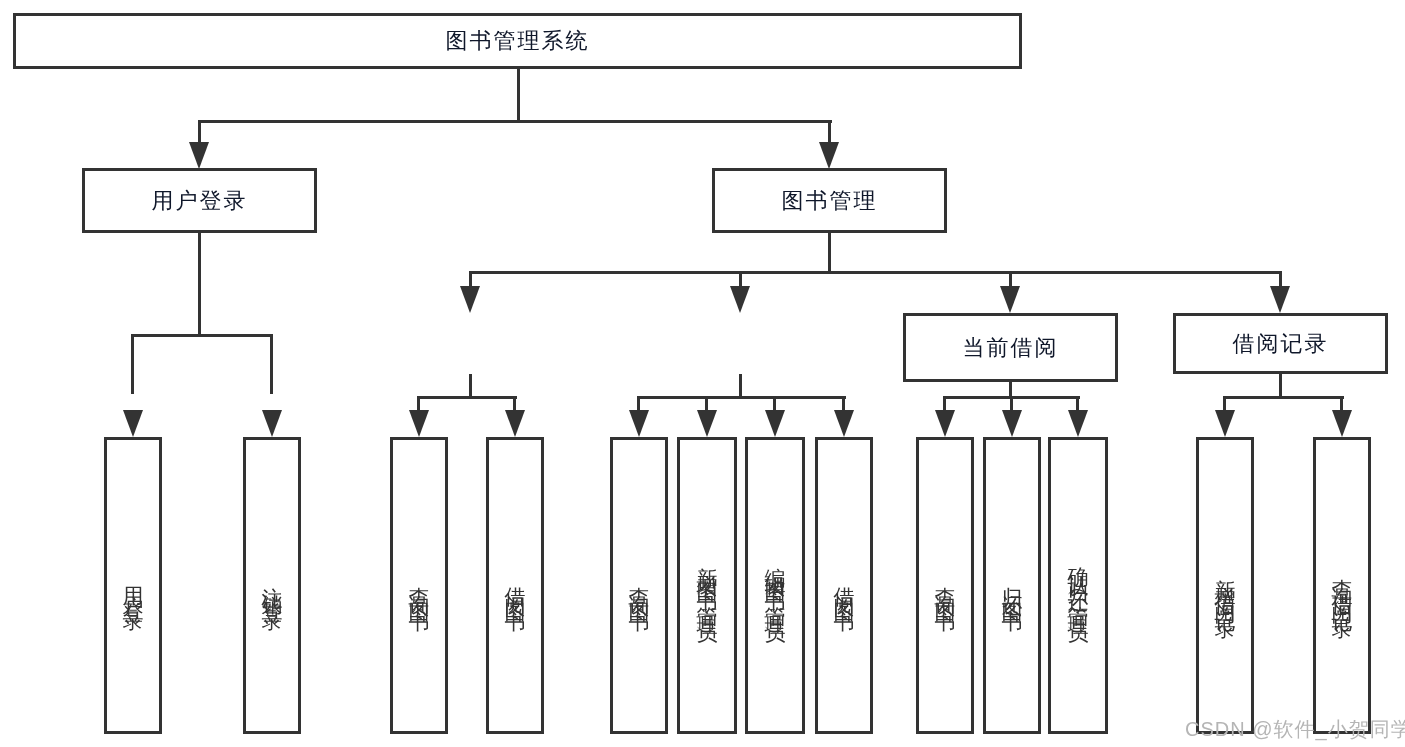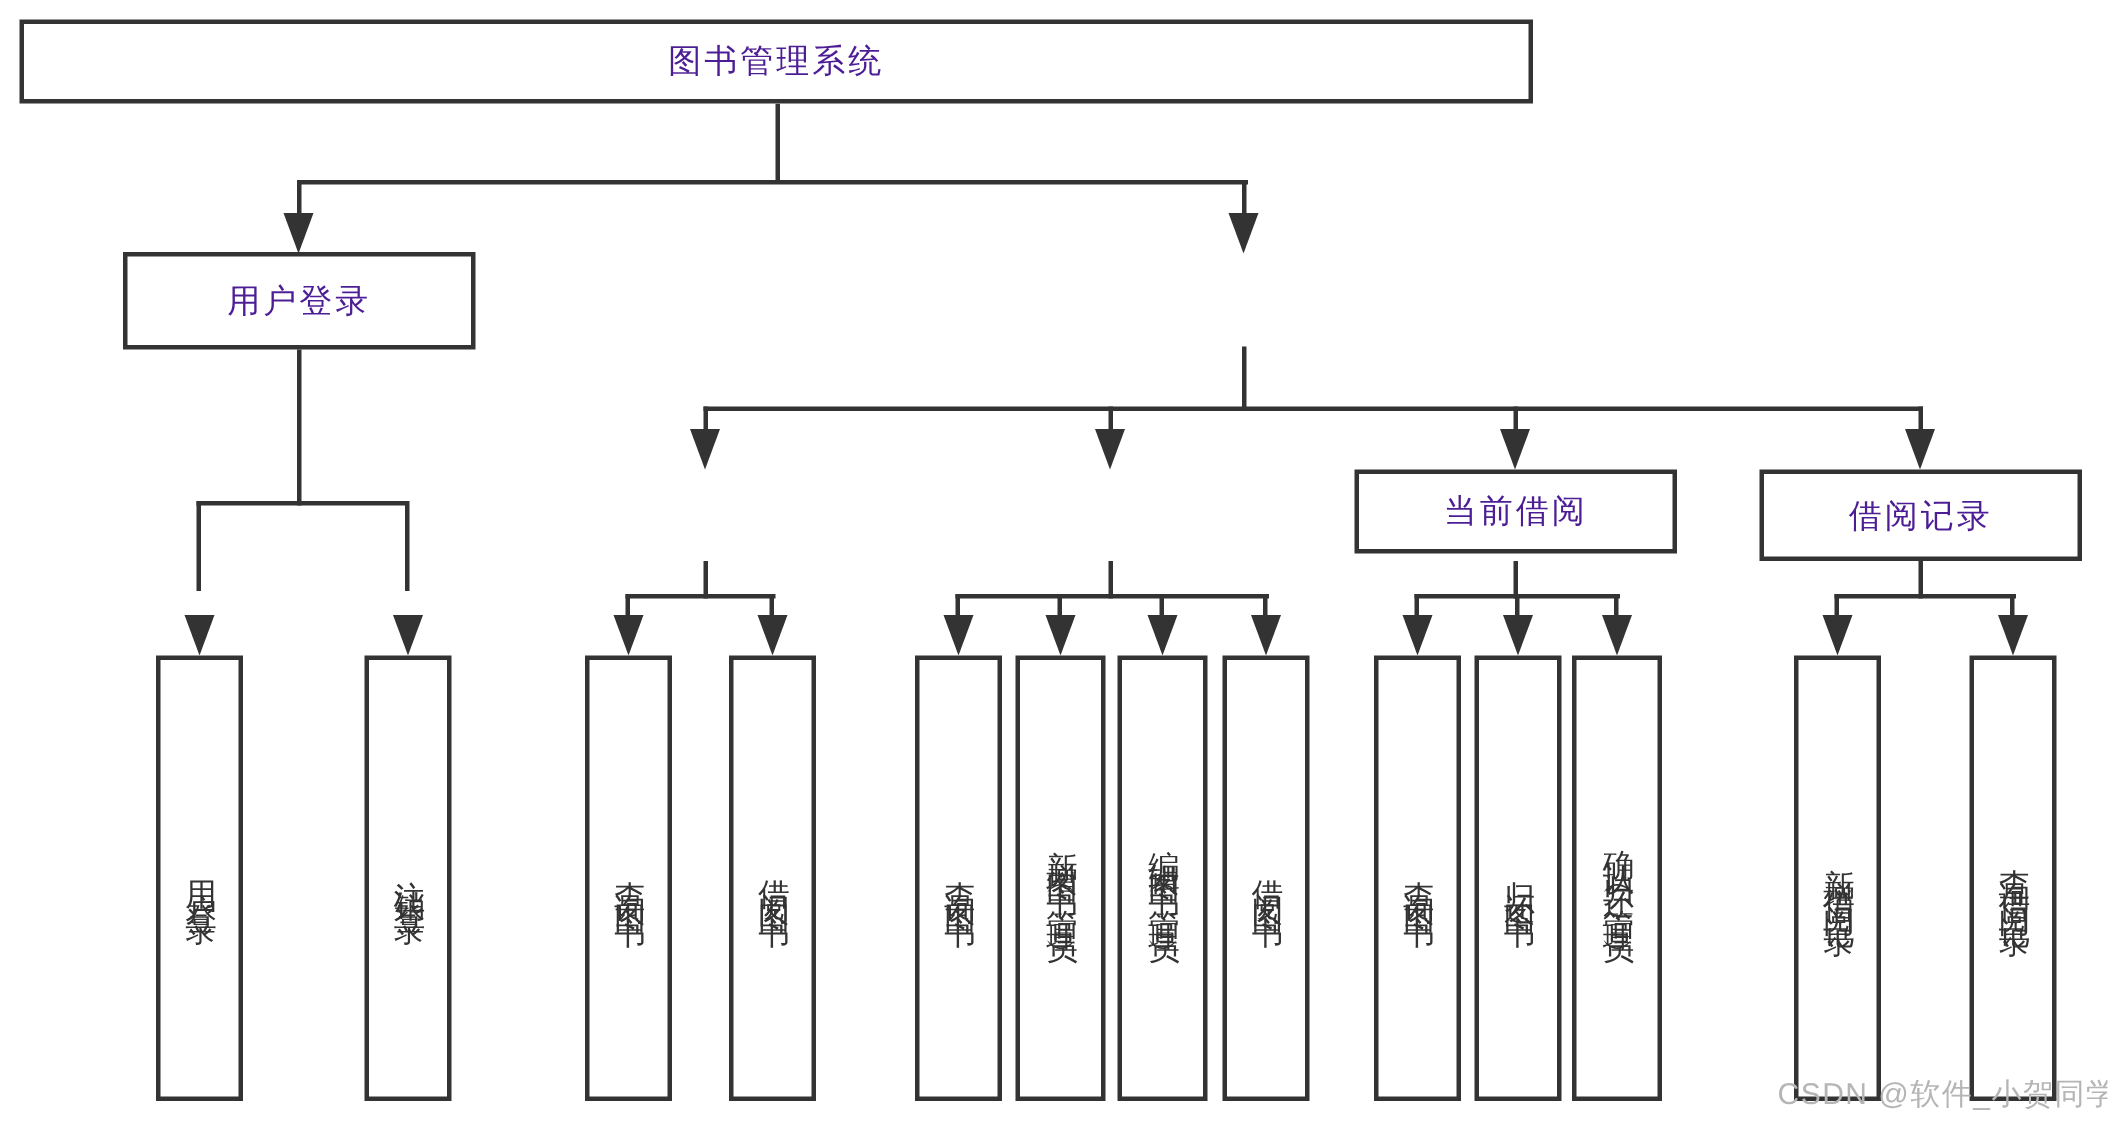--- a/index.html
+++ b/index.html
@@ -8,21 +8,21 @@
     background:#ffffff;
     font-family:"Liberation Sans","DejaVu Sans",sans-serif;
     overflow:hidden;
   }
   .canvas{position:relative;width:1405px;height:747px;background:#ffffff;}
   
   .node{
     position:absolute;box-sizing:border-box;
     border:3px solid #333333;background:#ffffff;
     display:flex;align-items:center;justify-content:center;
-    color:#4c1d95;font-size:22px;letter-spacing:2px;
+    color:#0f172a;font-size:22px;letter-spacing:2px;
     z-index:2;
   }
   .leaf{
     position:absolute;box-sizing:border-box;
     border:3px solid #333333;background:#ffffff;
     display:flex;align-items:center;justify-content:center;
     color:#333333;font-size:21px;
     writing-mode:vertical-rl;text-orientation:mixed;letter-spacing:8px;
     z-index:2;
   }
@@ -38,22 +38,23 @@
   }
 </style>
 </head>
 <body>
 
 <div class="canvas">
 
   <div class="node" style="left:13px;top:13px;width:1009px;height:56px;">图书管理系统</div>
 
   <div class="node" style="left:82px;top:168px;width:235px;height:65px;">用户登录</div>
+  <div class="node" style="left:712px;top:168px;width:235px;height:65px;">图书管理</div>
 
-  <div class="node" style="left:903px;top:313px;width:215px;height:56px;">当前借阅</div>
+  <div class="node" style="left:903px;top:313px;width:215px;height:69px;">当前借阅</div>
   <div class="node" style="left:1173px;top:313px;width:215px;height:61px;">借阅记录</div>
 
   <div class="leaf" style="left:104px;top:437px;width:58px;height:297px;">用户登录</div>
   <div class="leaf" style="left:243px;top:437px;width:58px;height:297px;">注销登录</div>
   <div class="leaf" style="left:390px;top:437px;width:58px;height:297px;">查询图书</div>
   <div class="leaf" style="left:486px;top:437px;width:58px;height:297px;">借阅图书</div>
   <div class="leaf" style="left:610px;top:437px;width:58px;height:297px;">查询图书</div>
   <div class="leaf" style="left:677px;top:437px;width:60px;height:297px;">新增图书（管理员）</div>
   <div class="leaf" style="left:745px;top:437px;width:60px;height:297px;">编辑图书（管理员）</div>
   <div class="leaf" style="left:815px;top:437px;width:58px;height:297px;">借阅图书</div>

